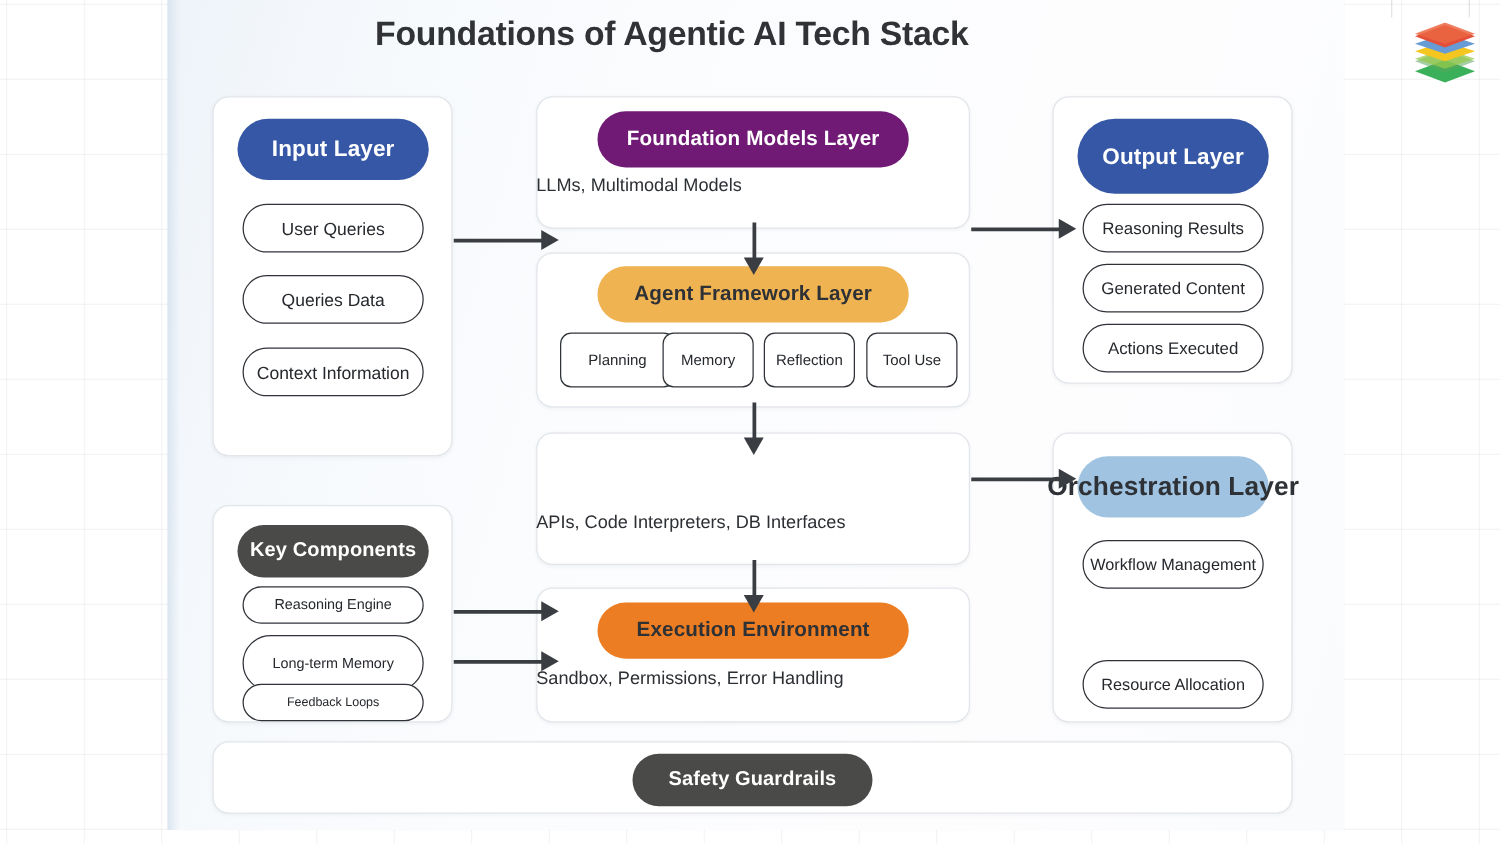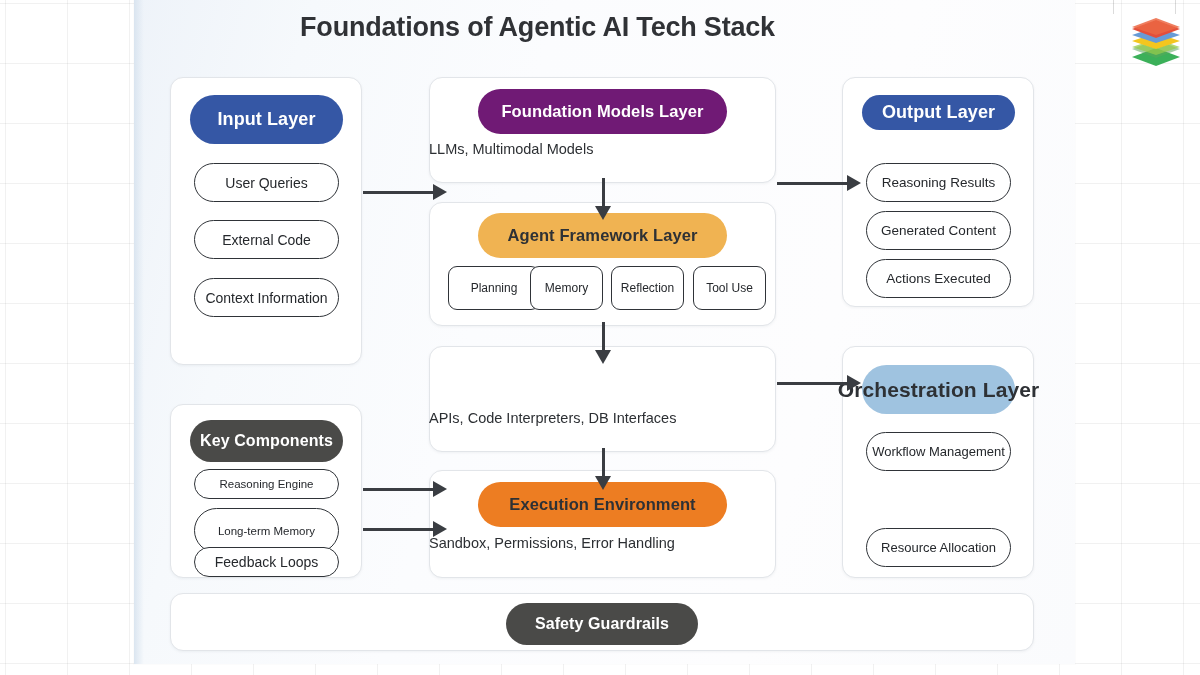--- a/index.html
+++ b/index.html
@@ -179,30 +179,30 @@
         <polygon points="28,0 52,9 28,17 4,9" fill="#EA5A33" opacity="0.85"></polygon>
       </g>
     </svg>
   </div>
 
   <div class="card" style="left:170px; top:77px; width:192px; height:288px;"></div>
 
   <div class="pill-header" style="left:190px; top:95px; width:153px; height:49px; background:#3557A5; color:#ffffff; font-size:18px;">Input Layer</div>
 
   <div class="pill-item" style="left:194px; top:163px; width:145px; height:39px; font-size:14px;">User Queries</div>
-  <div class="pill-item" style="left:194px; top:220px; width:145px; height:39px; font-size:14px;">External Code</div>
+  <div class="pill-item" style="left:194px; top:220px; width:145px; height:39px; font-size:14px;">Queries Data</div>
   <div class="pill-item" style="left:194px; top:278px; width:145px; height:39px; font-size:14px;">Context Information</div>
 
   <div class="card" style="left:170px; top:404px; width:192px; height:174px;"></div>
 
   <div class="pill-header" style="left:190px; top:420px; width:153px; height:42px; background:#4A4A48; color:#ffffff; font-size:16px;">Key Components</div>
 
   <div class="pill-item" style="left:194px; top:469px; width:145px; height:30px; font-size:11.5px;">Reasoning Engine</div>
   <div class="pill-item" style="left:194px; top:508px; width:145px; height:45px; font-size:11.5px;">Long-term Memory</div>
-  <div class="pill-item" style="left:194px; top:547px; width:145px; height:30px; font-size:14px;">Feedback Loops</div>
+  <div class="pill-item" style="left:194px; top:547px; width:145px; height:30px; font-size:10px;">Feedback Loops</div>
 
   <div class="card" style="left:429px; top:77px; width:347px; height:106px;"></div>
 
   <div class="pill-header" style="left:478px; top:89px; width:249px; height:45px; background:#701a75; color:#ffffff; font-size:16.5px;">Foundation Models Layer</div>
 
   <div class="caption" style="left:429px; top:141px; width:347px;">LLMs, Multimodal Models</div>
 
   <div class="card" style="left:429px; top:202px; width:347px; height:124px;"></div>
 
   <div class="pill-header" style="left:478px; top:213px; width:249px; height:45px; background:#F0B352; color:#2E3135; font-size:16.5px;">Agent Framework Layer</div>
@@ -218,21 +218,21 @@
   <div class="caption" style="left:429px; top:410px; width:347px;">APIs, Code Interpreters, DB Interfaces</div>
 
   <div class="card" style="left:429px; top:470px; width:347px; height:108px;"></div>
 
   <div class="pill-header" style="left:478px; top:482px; width:249px; height:45px; background:#ED7D22; color:#2E3135; font-size:16.5px;">Execution Environment</div>
 
   <div class="caption" style="left:429px; top:535px; width:347px;">Sandbox, Permissions, Error Handling</div>
 
   <div class="card" style="left:842px; top:77px; width:192px; height:230px;"></div>
 
-  <div class="pill-header" style="left:862px; top:95px; width:153px; height:35px; background:#3557A5; color:#ffffff; font-size:18px;">Output Layer</div>
+  <div class="pill-header" style="left:862px; top:95px; width:153px; height:60px; background:#3557A5; color:#ffffff; font-size:18px;">Output Layer</div>
 
   <div class="pill-item" style="left:866px; top:163px; width:145px; height:39px; font-size:13.5px;">Reasoning Results</div>
   <div class="pill-item" style="left:866px; top:211px; width:145px; height:39px; font-size:13.5px;">Generated Content</div>
   <div class="pill-item" style="left:866px; top:259px; width:145px; height:39px; font-size:13.5px;">Actions Executed</div>
 
   <div class="card" style="left:842px; top:346px; width:192px; height:232px;"></div>
 
   <div class="pill-header" style="left:862px; top:365px; width:153px; height:49px; background:#9FC3E0; color:#2E3135; font-size:21px;">Orchestration Layer</div>
 
   <div class="pill-item" style="left:866px; top:432px; width:145px; height:39px; font-size:13px;">Workflow Management</div>

